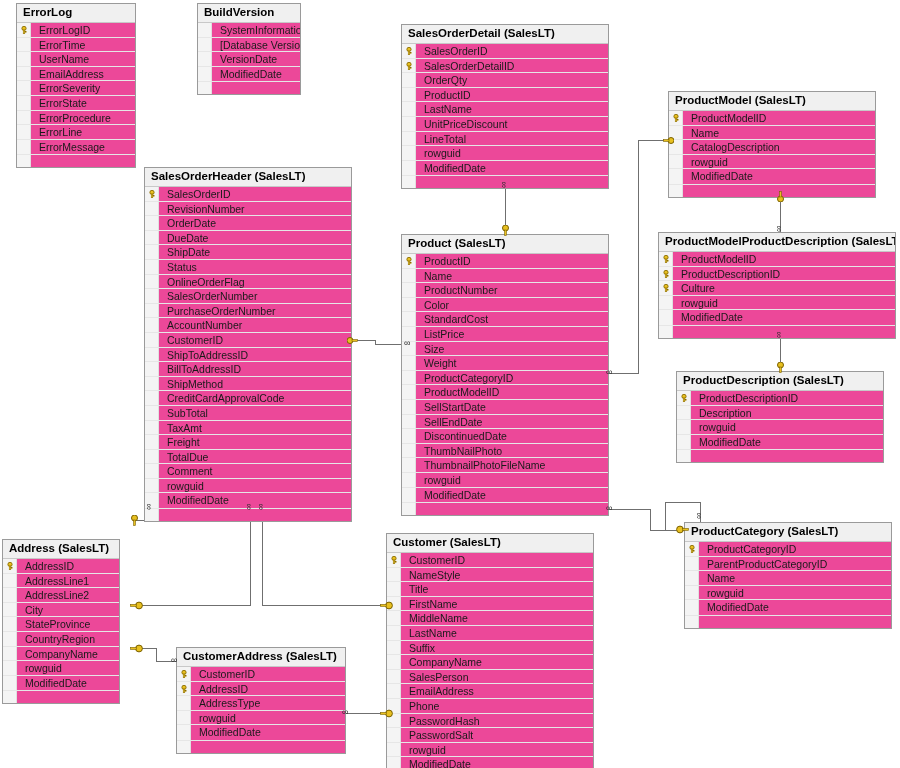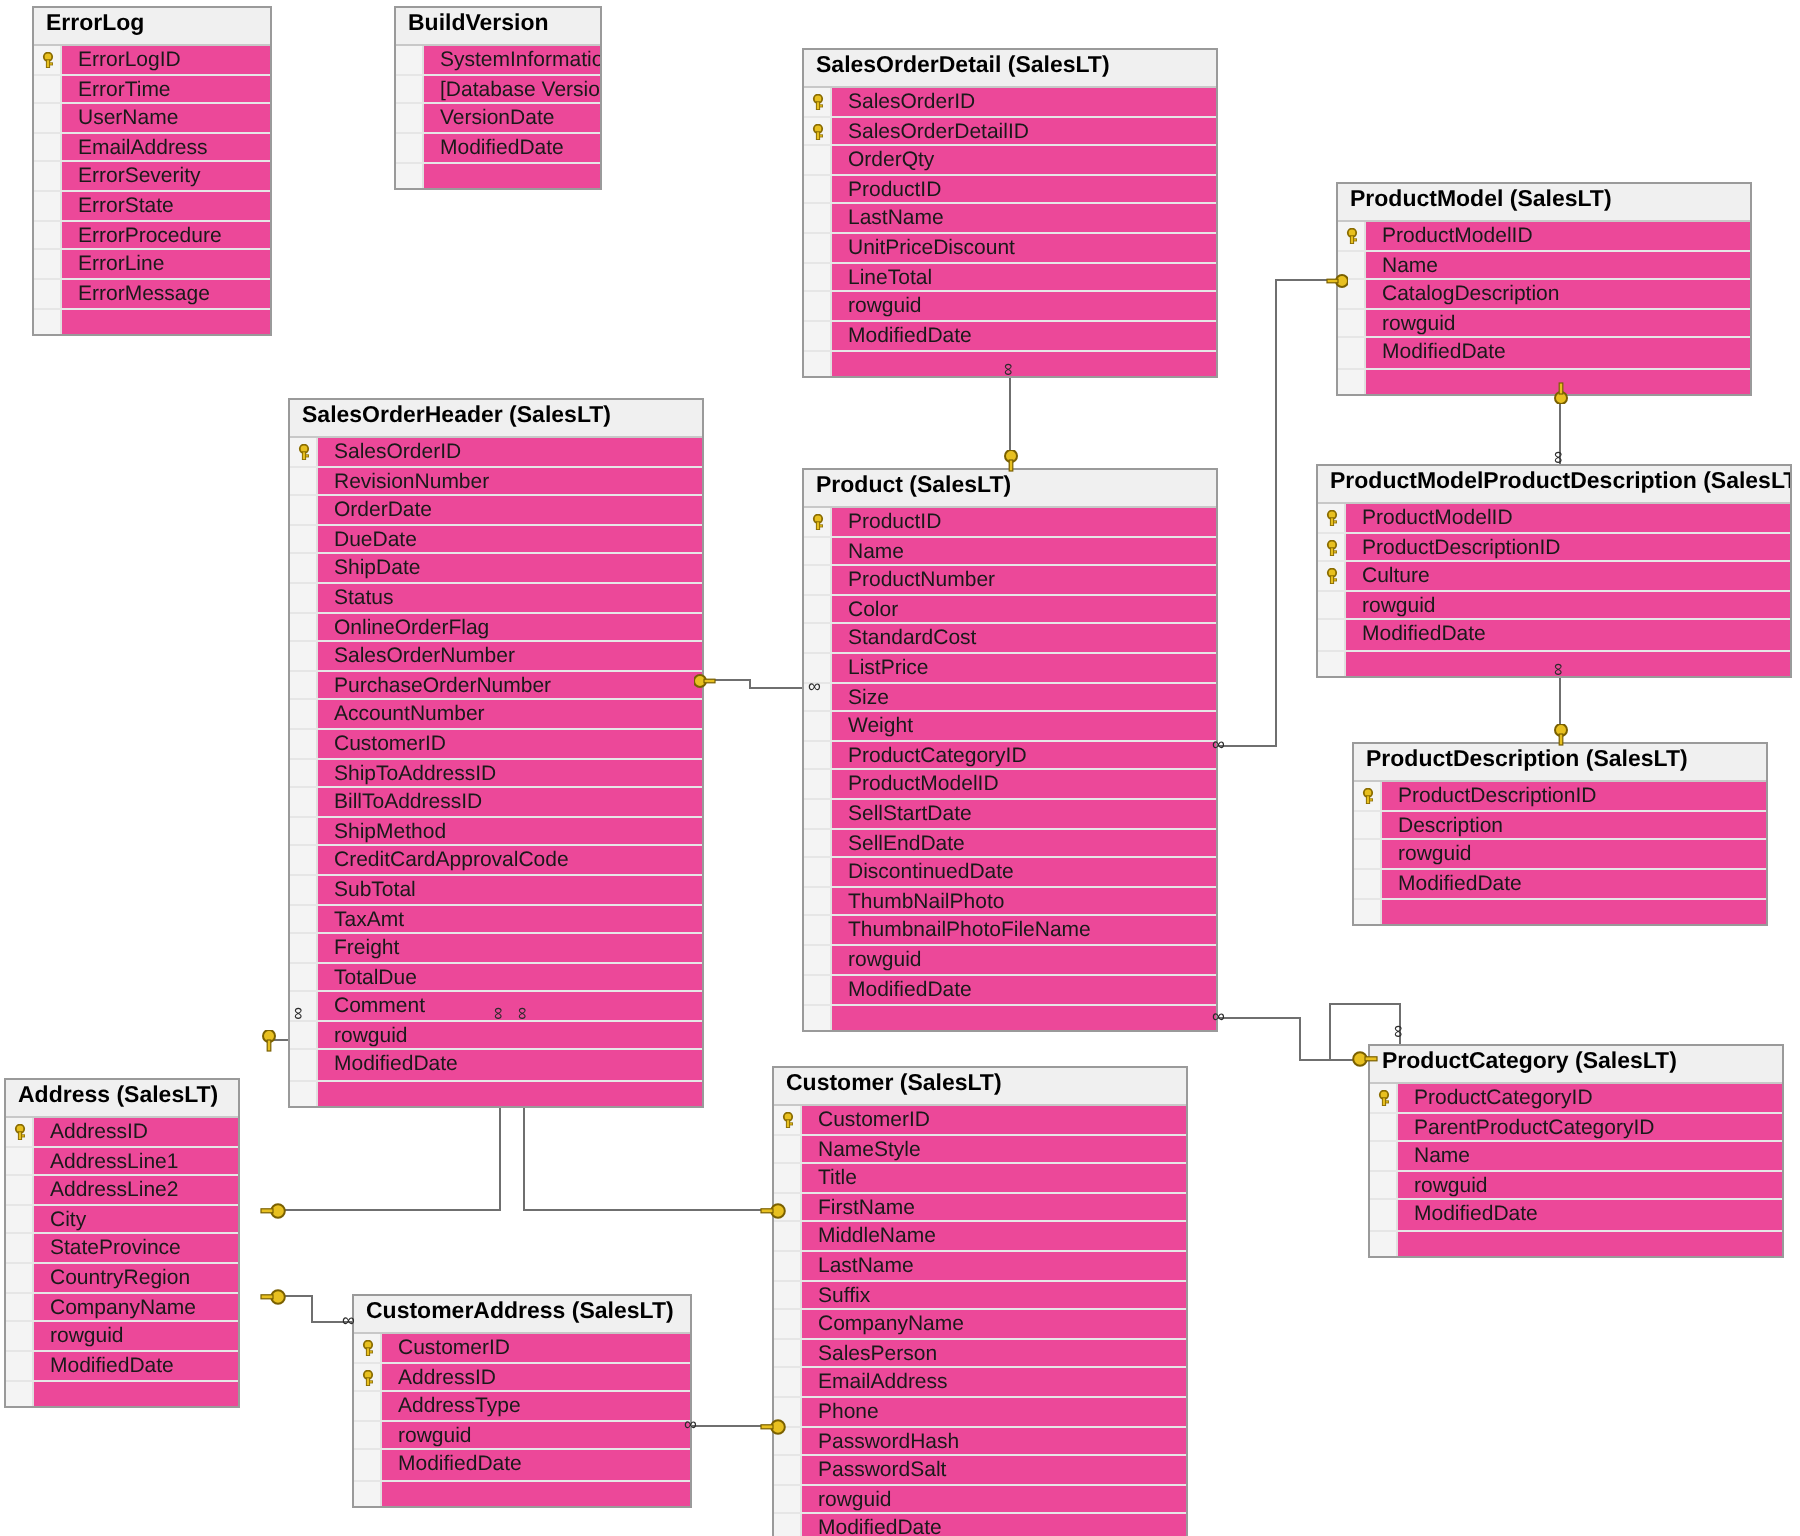--- a/index.html
+++ b/index.html
@@ -286,21 +286,21 @@
             </span><span>ProductModelID</span></li>
           <li class="col"><span class="gutter"></span><span>Name</span></li>
           <li class="col"><span class="gutter"></span><span>CatalogDescription</span></li>
           <li class="col"><span class="gutter"></span><span>rowguid</span></li>
           <li class="col"><span class="gutter"></span><span>ModifiedDate</span></li>
         </ul>
         <div class="tbl-foot">
           <span class="gutter"></span>
         </div>
       </div>
-      <div class="tbl" style="left: 144px; top: 167px; width: 208px; margin-top: 32px;">
+      <div class="tbl" style="left: 144px; top: 167px; width: 208px;">
         <div class="tbl-hdr">SalesOrderHeader (SalesLT)</div>
         <ul class="cols">
           <li class="col"><span class="gutter"></span><span class="keyicon">
               <svg width="8" height="8" viewBox="0 0 8 8">
                 <circle cx="4" cy="2.4" r="2.1" fill="#e8c020" stroke="#8a6c00" stroke-width="0.9"></circle>
                 <rect x="3.2" y="3.9" width="1.6" height="3.9" fill="#e8c020" stroke="#8a6c00" stroke-width="0.5"></rect>
                 <rect x="4.8" y="5.4" width="1.5" height="1.1" fill="#e8c020" stroke="#8a6c00" stroke-width="0.4"></rect>
               </svg>
             </span><span>SalesOrderID</span></li>
           <li class="col"><span class="gutter"></span><span>RevisionNumber</span></li>

